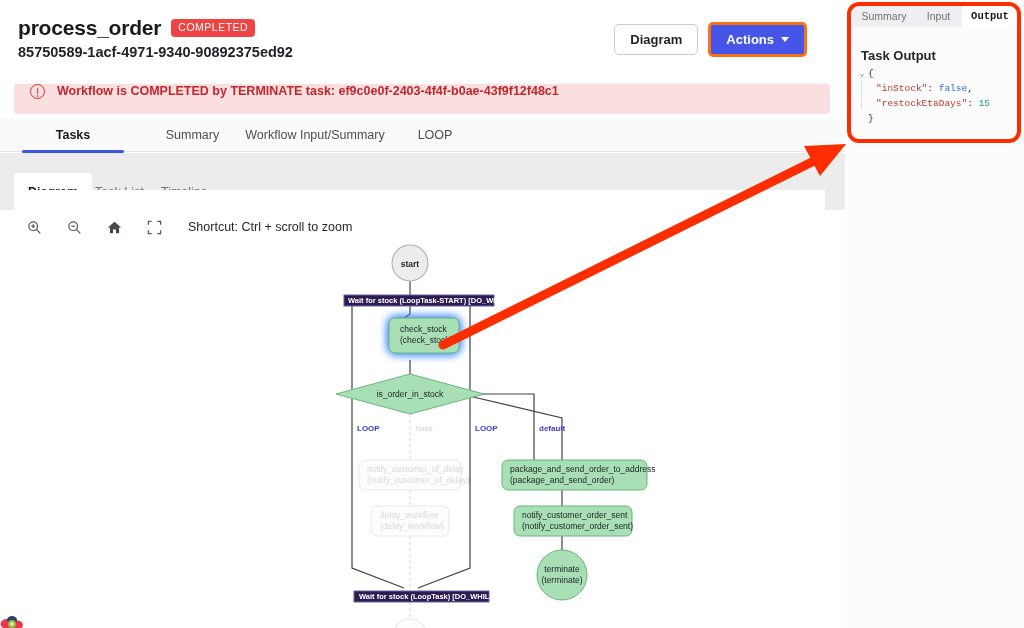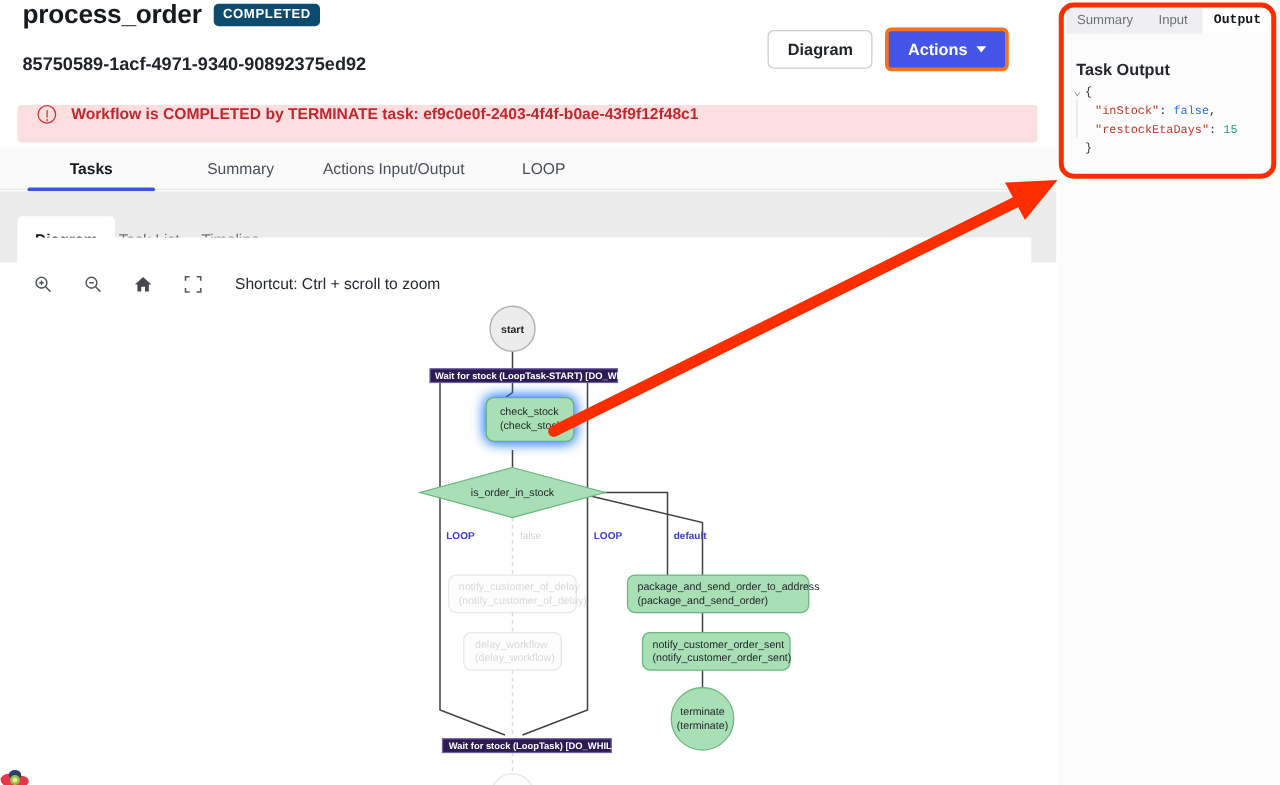--- a/index.html
+++ b/index.html
@@ -6,24 +6,24 @@
   html, body {
     width: 1024px; height: 628px;
     font-family: "Liberation Sans", sans-serif;
     background: #ffffff;
     overflow: hidden;
   }
   #root { position: relative; width: 1024px; height: 628px; background:#fff; }
 
   
   .header { position:absolute; left:0; top:0; width:845px; height:72px; background:#fff; }
-  .title-row { position:absolute; left:18px; top:0; display:flex; align-items:center; gap:10px;justify-content:center; }
+  .title-row { position:absolute; left:18px; top:16px; display:flex; align-items:center; gap:10px;justify-content:center; }
   .wf-title { font-size:21px; font-weight:700; color:#16191d; letter-spacing:-.2px; }
   .badge-completed {
-    background:#0c4a6e; color:#fff; font-size:10.5px; font-weight:700;
+    background:#ef4444; color:#fff; font-size:10.5px; font-weight:400;
     letter-spacing:.5px; padding:3px 7px 3px 7px; border-radius:4px;
     line-height:1.1; display:inline-block;
   }
   .wf-id { position:absolute; left:18px; top:44px; font-size:14.5px; font-weight:700; color:#20242a; }
 
   .hdr-buttons { position:absolute; right:38px; top:22px; display:flex; gap:10px; align-items:center; }
   .btn {
     font-size:13px; border-radius:5px; padding:8px 15px; cursor:pointer;
     font-family:"Liberation Sans", sans-serif; line-height:1;
   }
@@ -129,21 +129,21 @@
   </div>
 
   <div class="alert">
     <span class="alert-icon"></span>
     <span class="alert-text">Workflow is COMPLETED by TERMINATE task: ef9c0e0f-2403-4f4f-b0ae-43f9f12f48c1</span>
   </div>
 
   <div class="main-tabs">
     <div class="main-tab active" style="left:14px;width:118px;">Tasks</div>
     <div class="main-tab" style="left:140px;width:105px;">Summary</div>
-    <div class="main-tab" style="left:245px;width:140px;">Actions Input/Output</div>
+    <div class="main-tab" style="left:245px;width:140px;">Workflow Input/Summary</div>
     <div class="main-tab" style="left:394px;width:82px;">LOOP</div>
   </div>
 
   <div class="subtab-strip">
     <div class="subtab active" style="left:14px;">Diagram</div>
     <div class="subtab" style="left:81px;">Task List</div>
     <div class="subtab" style="left:147px;">Timeline</div>
   </div>
 
   <div class="diagram-card">

